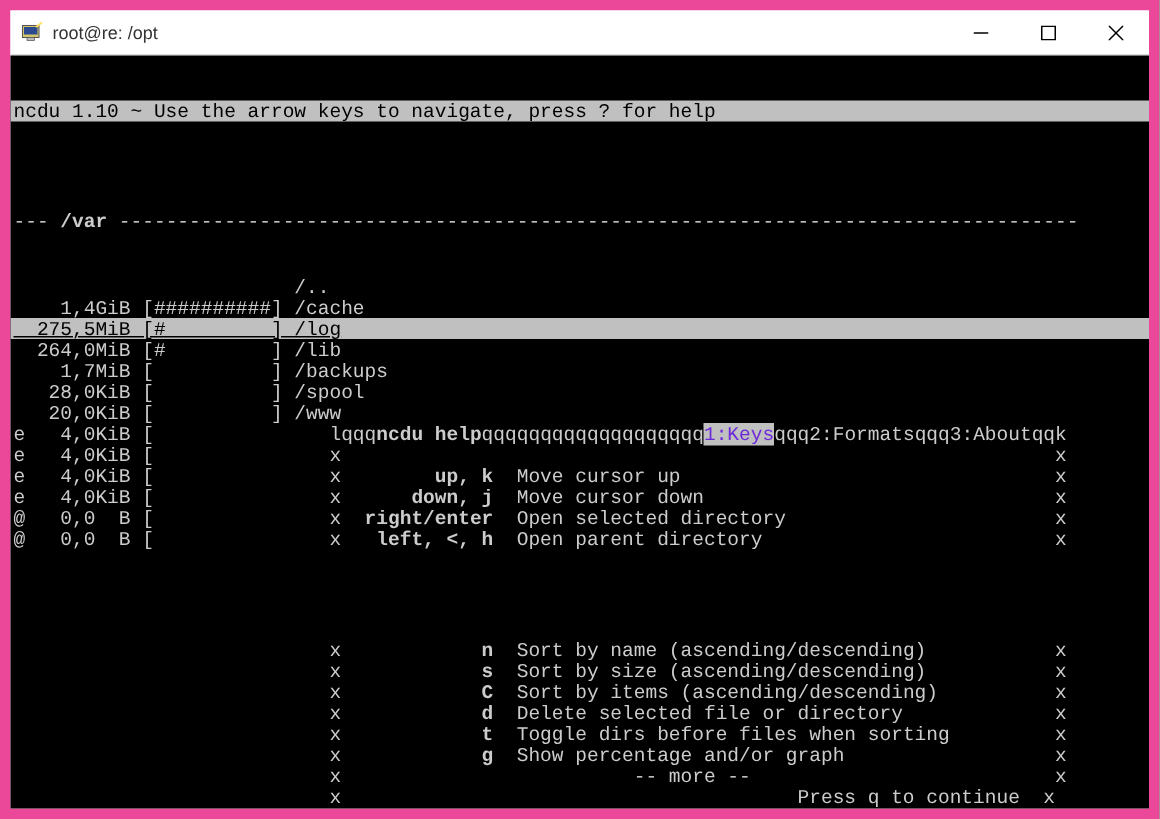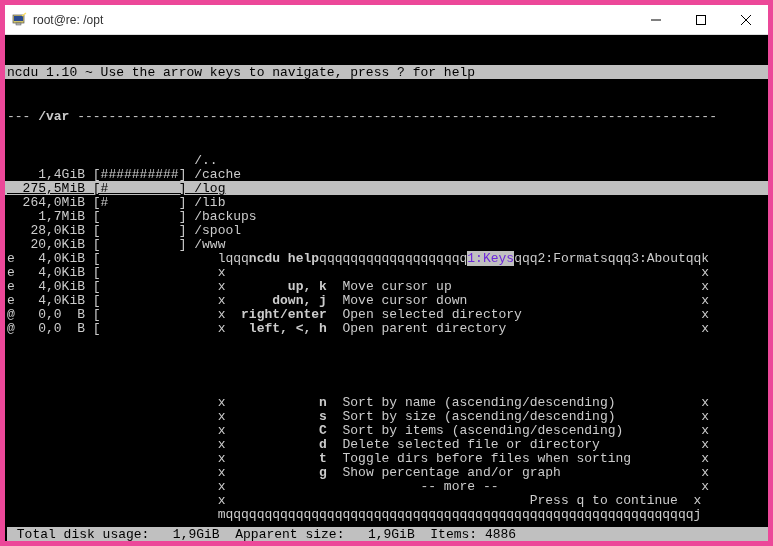--- a/index.html
+++ b/index.html
@@ -5,21 +5,21 @@
 * { margin: 0; padding: 0; box-sizing: border-box; }
 body {
   font-family: "Consolas", "Courier New", monospace;
   font-size: 13px;
   background: #f0f0f0;
   line-height: 1.0;
 }
 .window {
   width: 773px;
   height: 546px;
-  border: 5px solid #ec4899;
+  border: 7px solid #ec4899;
   background: white;
   display: flex;
   flex-direction: column;
 }
 .titlebar {
   height: 30px;
   background: white;
   display: flex;
   align-items: center;
   padding-left: 6px;
@@ -56,20 +56,21 @@
   overflow: hidden;
   position: relative;
   padding: 0;
 }
 .term-header {
   background: #c0c0c0;
   color: black;
 }
 .path-line {
   color: #ccc;
+  margin-top: 29px;
 }
 .entry-row {
   color: #ccc;
 }
 .entry-row.selected {
   background: #c0c0c0;
   color: black;
   text-decoration: underline;
 }
 .help-high {
@@ -123,15 +124,14 @@
   </div>
 
   <div class="terminal">
     <span class="term-line term-header">ncdu 1.10 ~ Use the arrow keys to navigate, press ? for help</span>
     <span class="term-line path-line"><span>--- </span><span class="bold">/var</span><span> ----------------------------------------------------------------------------------</span></span>
     <div id="entries-container"><span class="term-line entry-row">                        /..</span><span class="term-line entry-row">    1,4GiB [##########] /cache</span><span class="term-line entry-row selected">  275,5MiB [#         ] /log</span><span class="term-line entry-row">  264,0MiB [#         ] /lib</span><span class="term-line entry-row">    1,7MiB [          ] /backups</span><span class="term-line entry-row">   28,0KiB [          ] /spool</span><span class="term-line entry-row">   20,0KiB [          ] /www</span><span class="term-line entry-row">e   4,0KiB [               <span>lqqq</span><span class="bold">ncdu help</span><span>qqqqqqqqqqqqqqqqqqq</span><span class="help-high">1:Keys</span><span>qqq</span><span>2:Formats</span><span>qqq</span><span>3:About</span><span>qqk</span></span><span class="term-line entry-row">e   4,0KiB [               x <span class="bold">            </span>                                                x</span><span class="term-line entry-row">e   4,0KiB [               x <span class="bold">       up, k</span>  Move cursor up                                x</span><span class="term-line entry-row">e   4,0KiB [               x <span class="bold">     down, j</span>  Move cursor down                              x</span><span class="term-line entry-row">@   0,0  B [               x <span class="bold"> right/enter</span>  Open selected directory                       x</span><span class="term-line entry-row">@   0,0  B [               x <span class="bold">  left, &lt;, h</span>  Open parent directory                         x</span></div>
 
     
     <div id="help-container"><span class="term-line entry-row">                           x <span class="bold">           n</span>  Sort by name (ascending/descending)           x</span><span class="term-line entry-row">                           x <span class="bold">           s</span>  Sort by size (ascending/descending)           x</span><span class="term-line entry-row">                           x <span class="bold">           C</span>  Sort by items (ascending/descending)          x</span><span class="term-line entry-row">                           x <span class="bold">           d</span>  Delete selected file or directory             x</span><span class="term-line entry-row">                           x <span class="bold">           t</span>  Toggle dirs before files when sorting         x</span><span class="term-line entry-row">                           x <span class="bold">           g</span>  Show percentage and/or graph                  x</span><span class="term-line entry-row">                           x                         -- more --                          x</span><span class="term-line entry-row">                           x                                       Press q to continue  x</span><span class="term-line entry-row">                           mqqqqqqqqqqqqqqqqqqqqqqqqqqqqqqqqqqqqqqqqqqqqqqqqqqqqqqqqqqqqj</span></div>
 
-    <span class="term-line footer-line abs" style="bottom:0"><span> Total disk usage:</span><span>   1,9GiB</span><span>  Apparent size:</span><span>   1,9GiB</span><span>  Items:</span><span> 4886</span></span>
   </div>
 </div>
 
 </body></html>

